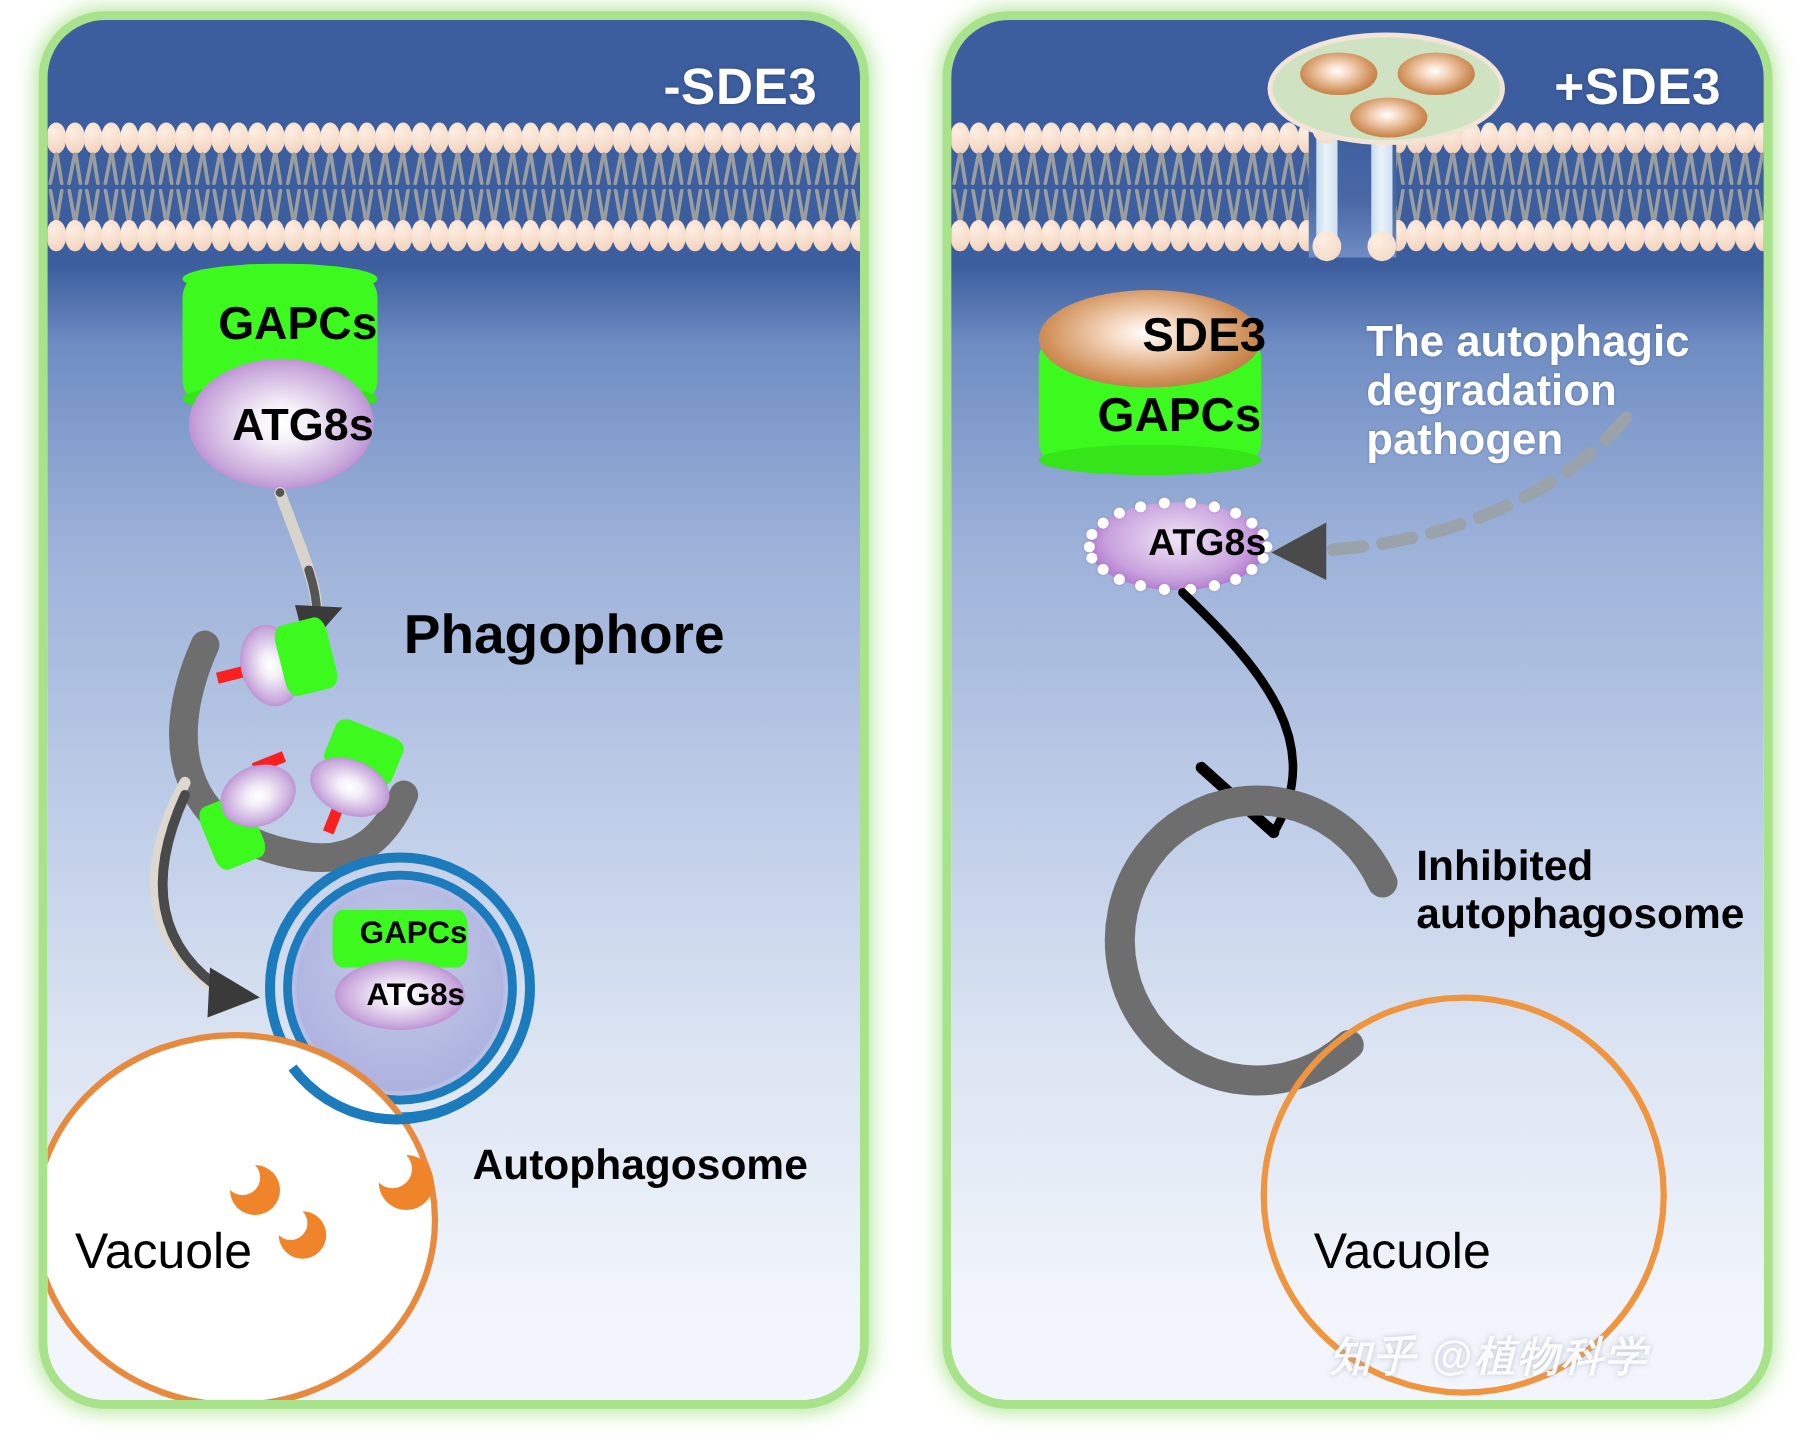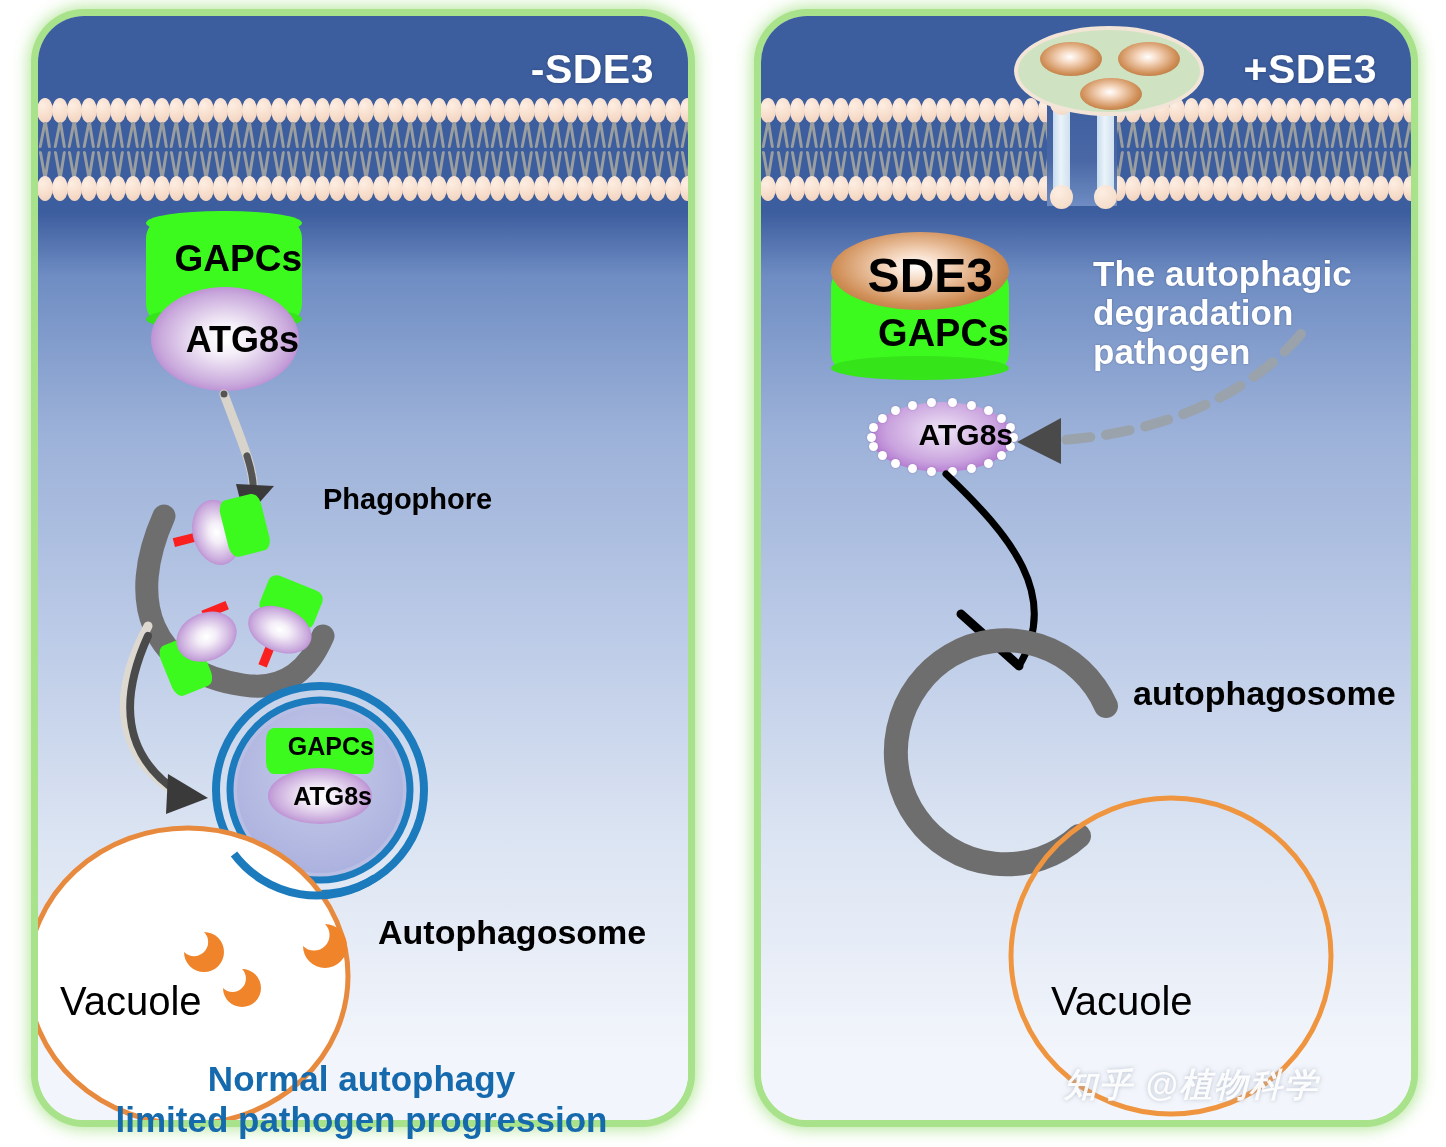--- a/index.html
+++ b/index.html
@@ -692,21 +692,21 @@
         <div class="cyl" style="left:108px; top:207px; width:156px; height:96px;">
           <div class="body"></div>
             <div class="cap top"></div>
             <div class="cap bot"></div>
         </div>
         <div class="lbl" style="left:108px; top:222px; width:156px; font-size:37px;">GAPCs</div>
         <div class="ell atg" style="left:113px; top:271px; width:148px; height:104px;"></div>
         <div class="lbl" style="left:113px; top:303px; width:148px; font-size:36px;">ATG8s</div>
       </div>
 
-      <div class="blk" style="left:285px; top:467px; font-size:29px;">Phagophore</div>
+      <div class="blk" style="left:285px; top:467px; font-size:44px;">Phagophore</div>
 
       <svg class="ov" width="650" height="1036" viewBox="0 0 650 1036">
 
         <path d="M186,378 C205,430 218,455 215,481" stroke="#d8d4cc" stroke-width="9" fill="none" stroke-linecap="round"></path>
         <path d="M186,378 C205,430 218,455 215,481" stroke="#555555" stroke-width="7" fill="none" stroke-linecap="round" stroke-dasharray="0 66 200"></path>
         <polygon points="198,468 236,470 207,503" fill="#3a3a3a"></polygon>
 
         <path d="M126,500 C88,585 112,655 205,669 C250,676 272,650 285,620" stroke="#6e6e6e" stroke-width="23" fill="none" stroke-linecap="round"></path>
 
         <path d="M110,610 C72,680 78,740 140,778" stroke="#ddd9d1" stroke-width="9" fill="none" stroke-linecap="round"></path>
@@ -754,24 +754,20 @@
 
       <div style="position:absolute; left:228px; top:712px; width:108px; height:46px; background:#3dfa1e; border-radius:8px/12px;"></div>
       <div class="lbl" style="left:228px; top:716px; width:108px; font-size:25px;">GAPCs</div>
       <div class="ell atg" style="left:230px; top:752px; width:104px; height:56px;"></div>
       <div class="lbl" style="left:230px; top:766px; width:104px; font-size:25px;">ATG8s</div>
 
       <div class="blk" style="left:340px; top:897px; font-size:34px;">Autophagosome</div>
       <div class="blk plain" style="left:22px; top:963px; font-size:40px;">Vacuole</div>
     </div>
 
-    <div class="caption">
-      <div>Normal autophagy</div>
-      <div>limited pathogen progression</div>
-    </div>
   </div>
 
   <div class="panel-wrap right">
     <div class="cell">
 
       <div class="sde-tag" style="right:34px; top:30px;">+SDE3</div>
 
       <div class="membrane" style="top:82px;">
         <div class="mem-row top" id="R_head_top">
             <span class="head">
@@ -1333,21 +1329,21 @@
         <div class="ell sde" style="left:62px; top:48px; width:62px; height:32px;"></div>
       </div>
 
       <div>
         <div class="cyl" style="left:70px; top:256px; width:178px; height:96px;">
           <div class="body"></div>
             <div class="cap top"></div>
             <div class="cap bot"></div>
         </div>
         <div class="ell sde" style="left:70px; top:216px; width:178px; height:78px;"></div>
-        <div class="lbl" style="left:54px; top:232px; width:178px; font-size:48px;">SDE3</div>
+        <div class="lbl" style="left:74px; top:232px; width:178px; font-size:38px;">SDE3</div>
         <div class="lbl" style="left:70px; top:296px; width:178px; font-size:38px;">GAPCs</div>
       </div>
 
       <div class="ell dotted" style="left:110px; top:386px; width:142px; height:70px;">
         <div class="dotring" id="R_beads">
             <b style="left:100%; top:50%;"></b>
             <b style="left:97.97464868072487%; top:64.08662784207148%;"></b>
             <b style="left:92.06267664155905%; top:77.03204087277987%;"></b>
             <b style="left:82.74303669726424%; top:87.78747871771291%;"></b>
             <b style="left:70.77075065009433%; top:95.48159976772592%;"></b>
@@ -1384,20 +1380,21 @@
 
         <path d="M185,458 C250,520 300,580 258,650" stroke="#000" stroke-width="7" fill="none" stroke-linecap="round"></path>
         <line x1="258" y1="650" x2="200" y2="598" stroke="#000" stroke-width="9" stroke-linecap="round"></line>
 
         <path d="M345,690 A110,112 0 1 0 318,820" stroke="#6e6e6e" stroke-width="24" fill="none" stroke-linecap="round"></path>
 
         <ellipse cx="410" cy="940" rx="160" ry="158" fill="none" stroke="#f0953f" stroke-width="5"></ellipse>
       </svg>
 
       <div class="blk" style="left:372px; top:658px; font-size:34px;">
+        <div>Inhibited</div>
         <div>autophagosome</div>
       </div>
 
       <div class="blk plain" style="left:290px; top:963px; font-size:40px;">Vacuole</div>
     </div>
 
     <div class="caption">
     </div>
   </div>
 

